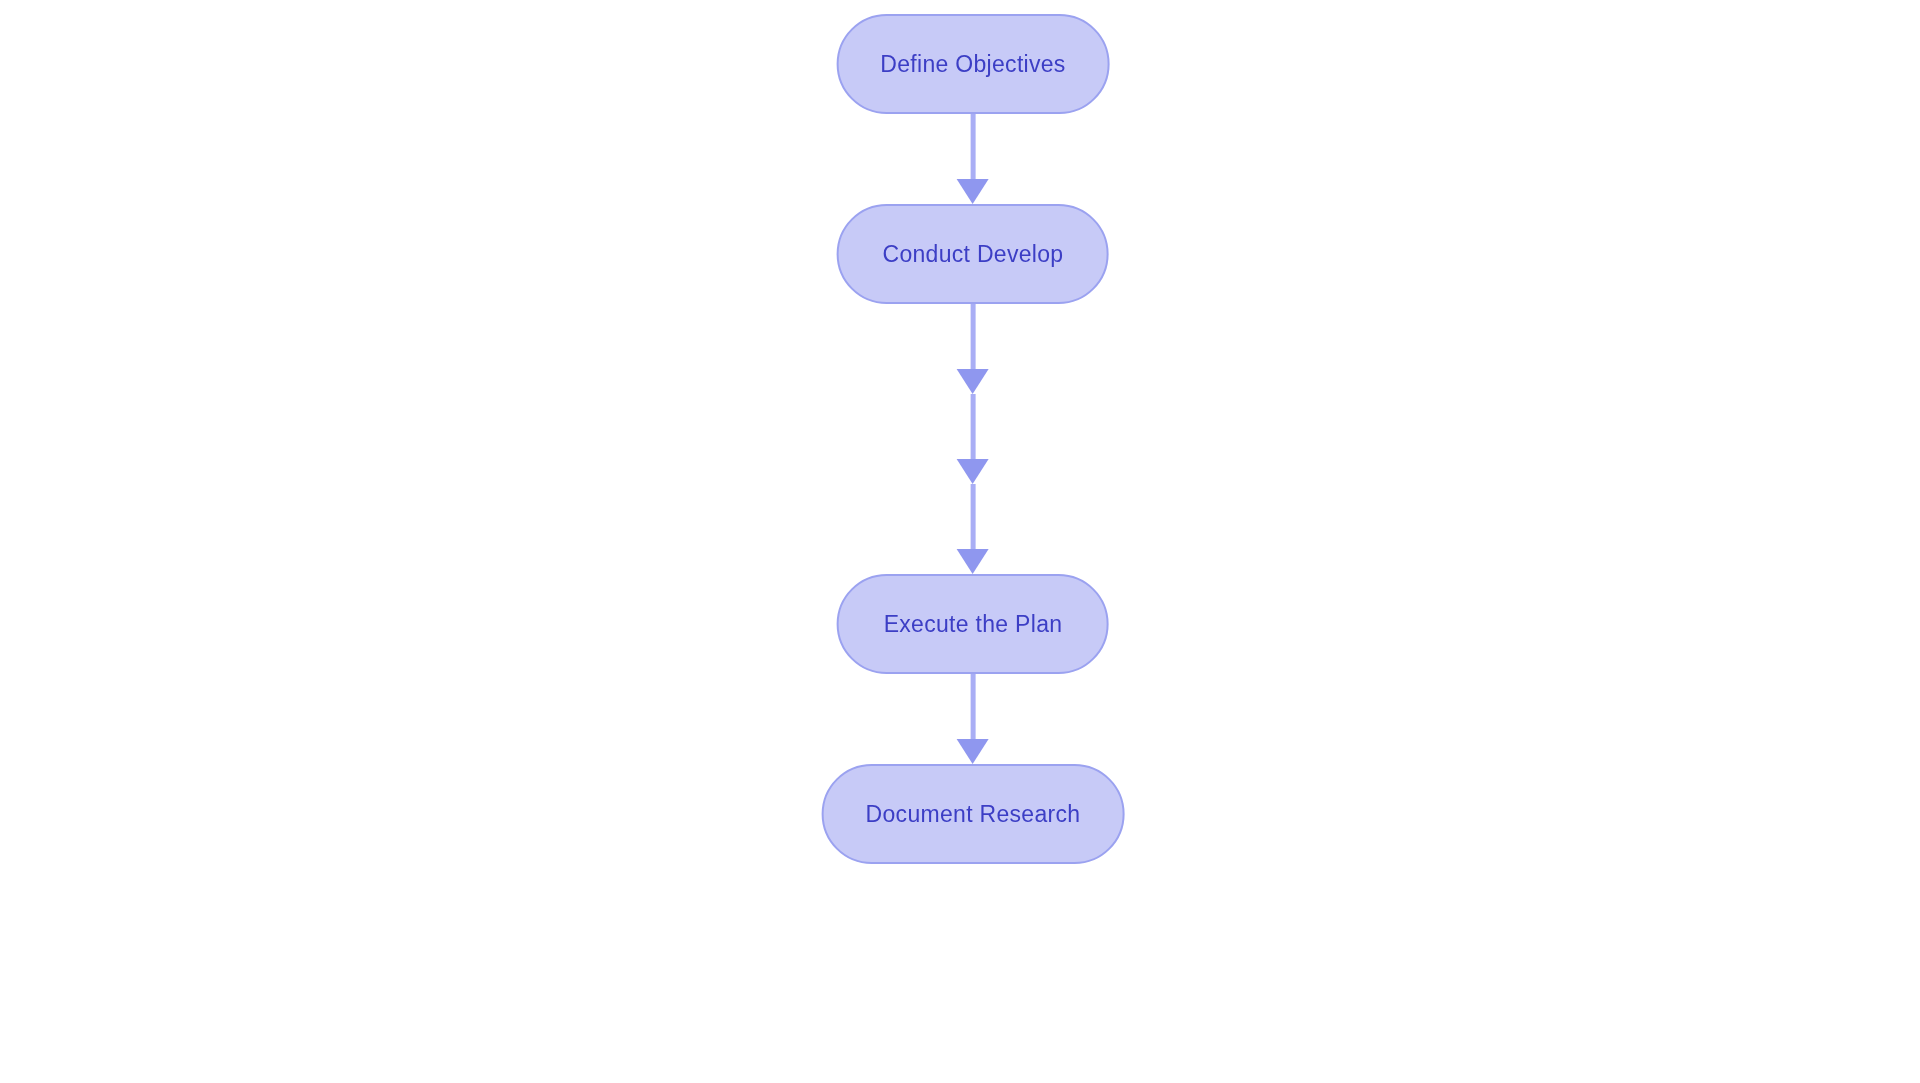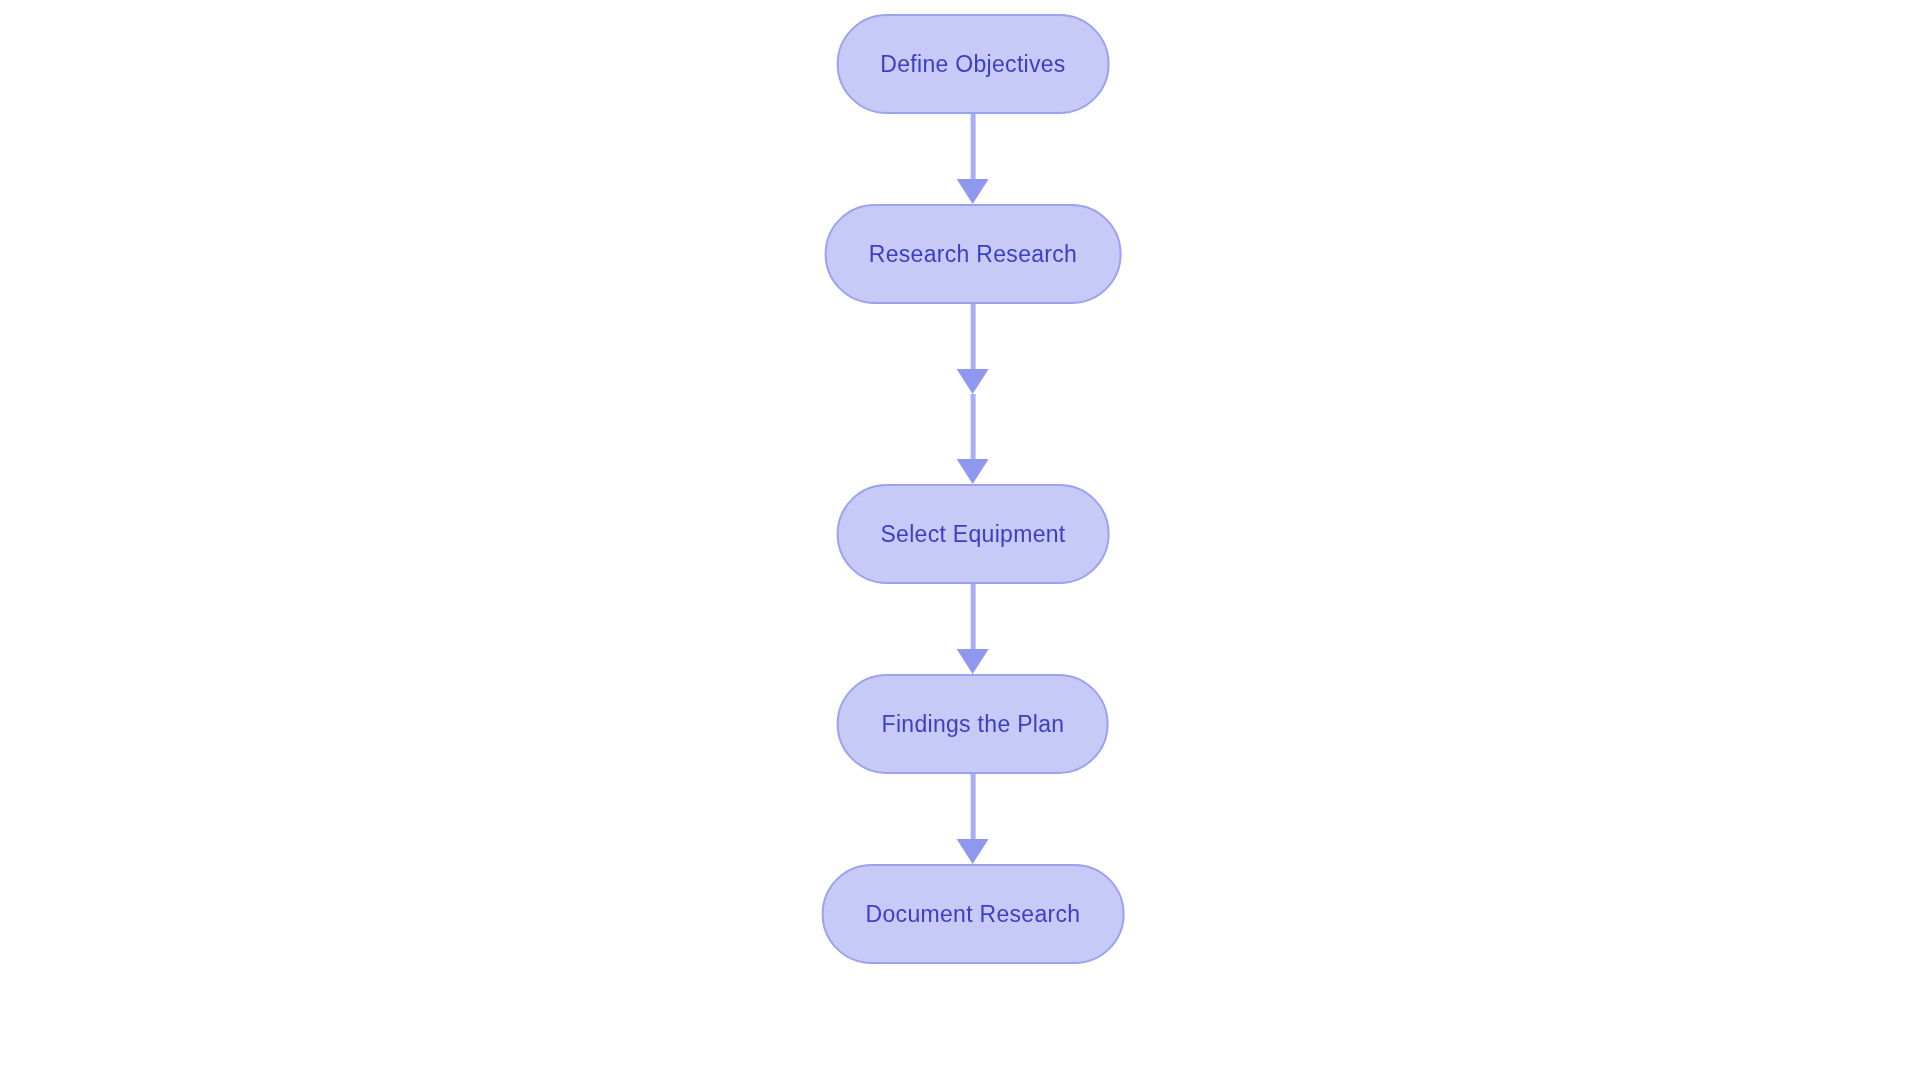--- a/index.html
+++ b/index.html
@@ -83,45 +83,42 @@
     <div class="node">
       <span class="node-label">Define Objectives</span>
     </div>
 
     <div class="connector">
       <span class="connector-line"></span>
       <span class="arrowhead"></span>
     </div>
 
     <div class="node">
-      <span class="node-label">Research Research</span>
+      <span class="node-label">Conduct Develop</span>
     </div>
 
     <div class="connector">
       <span class="connector-line"></span>
       <span class="arrowhead"></span>
     </div>
 
 
     <div class="connector">
       <span class="connector-line"></span>
       <span class="arrowhead"></span>
     </div>
 
-    <div class="node">
-      <span class="node-label">Select Equipment</span>
-    </div>
 
     <div class="connector">
       <span class="connector-line"></span>
       <span class="arrowhead"></span>
     </div>
 
     <div class="node">
-      <span class="node-label">Findings the Plan</span>
+      <span class="node-label">Execute the Plan</span>
     </div>
 
     <div class="connector">
       <span class="connector-line"></span>
       <span class="arrowhead"></span>
     </div>
 
     <div class="node">
       <span class="node-label">Document Research</span>
     </div>

